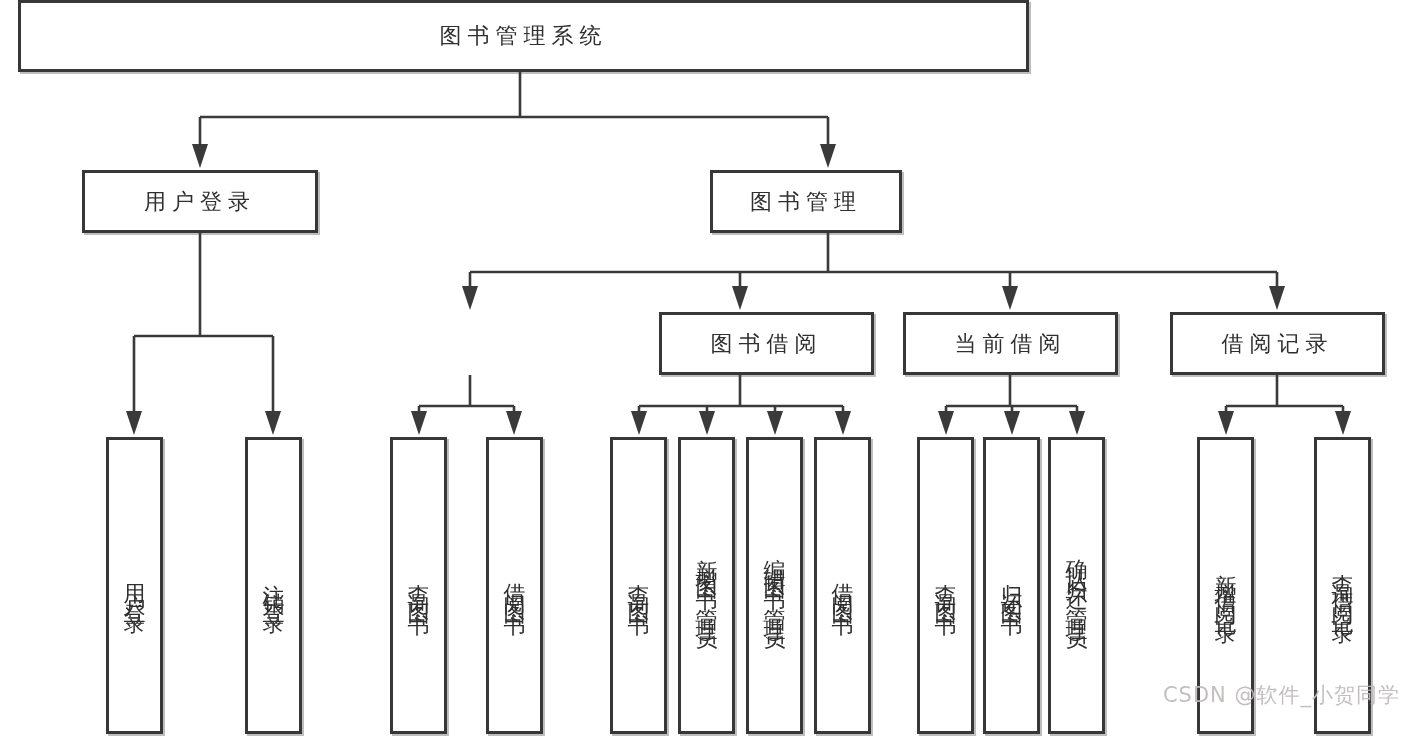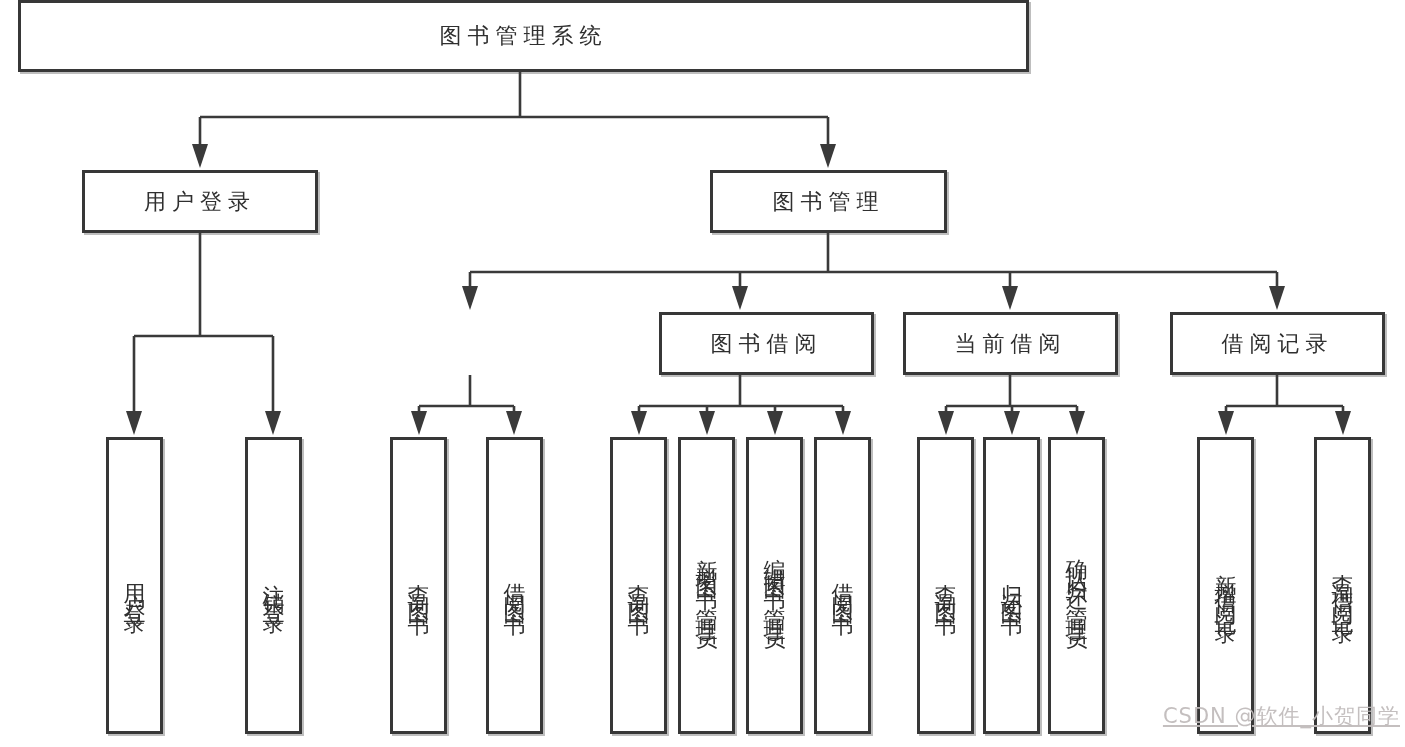--- a/index.html
+++ b/index.html
@@ -34,27 +34,26 @@
   .vtext{
     writing-mode:vertical-rl;
     text-orientation:mixed;
     font-size:22px;
     letter-spacing:10px;
     line-height:1;
     color:#2f2f2f;
   }
   .watermark{
     position:absolute;
-    right:5px;top:702px;
+    right:5px;top:681px;
     z-index:5;
     font-size:21px;
     letter-spacing:1px;
     color:rgba(193,188,188,.95);
     white-space:nowrap;
-    text-decoration:underline;
   }
 </style>
 </head>
 <body>
 
 <div class="stage">
 
   <svg class="wires" width="1405" height="747" viewBox="0 0 1405 747" aria-hidden="true">
 
     <path fill="none" stroke="#3a3a3a" stroke-width="2.6" d="
@@ -78,21 +77,21 @@
     "></path>
   </svg>
 
   <div class="box root">
     <span class="hlabel">图书管理系统</span>
   </div>
 
   <div class="box lvl2" style="left:82px">
     <span class="hlabel">用户登录</span>
   </div>
-  <div class="box lvl2" style="left:710px;width:237px">
+  <div class="box lvl2" style="left:710px;width:192px">
     <span class="hlabel">图书管理</span>
   </div>
 
   <div class="box lvl3" style="left:659px">
     <span class="hlabel">图书借阅</span>
   </div>
   <div class="box lvl3" style="left:903px">
     <span class="hlabel">当前借阅</span>
   </div>
   <div class="box lvl3" style="left:1170px">

